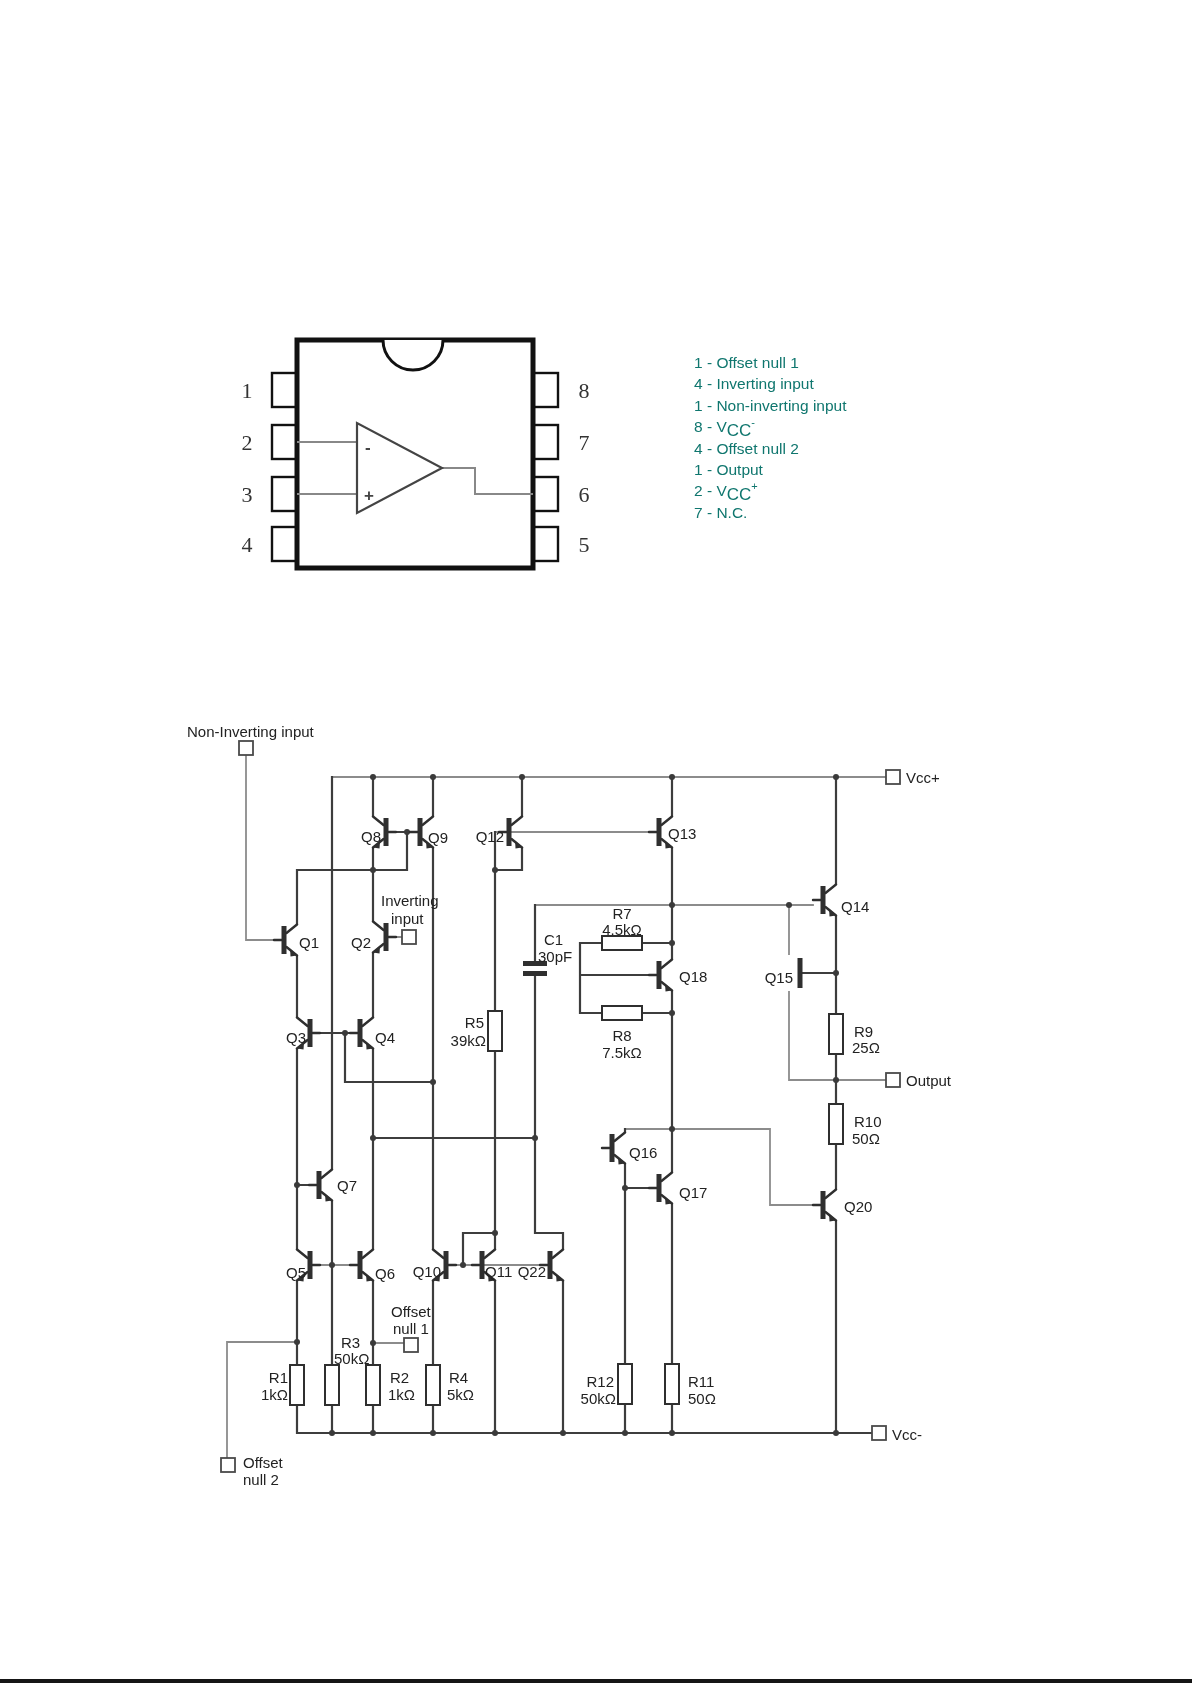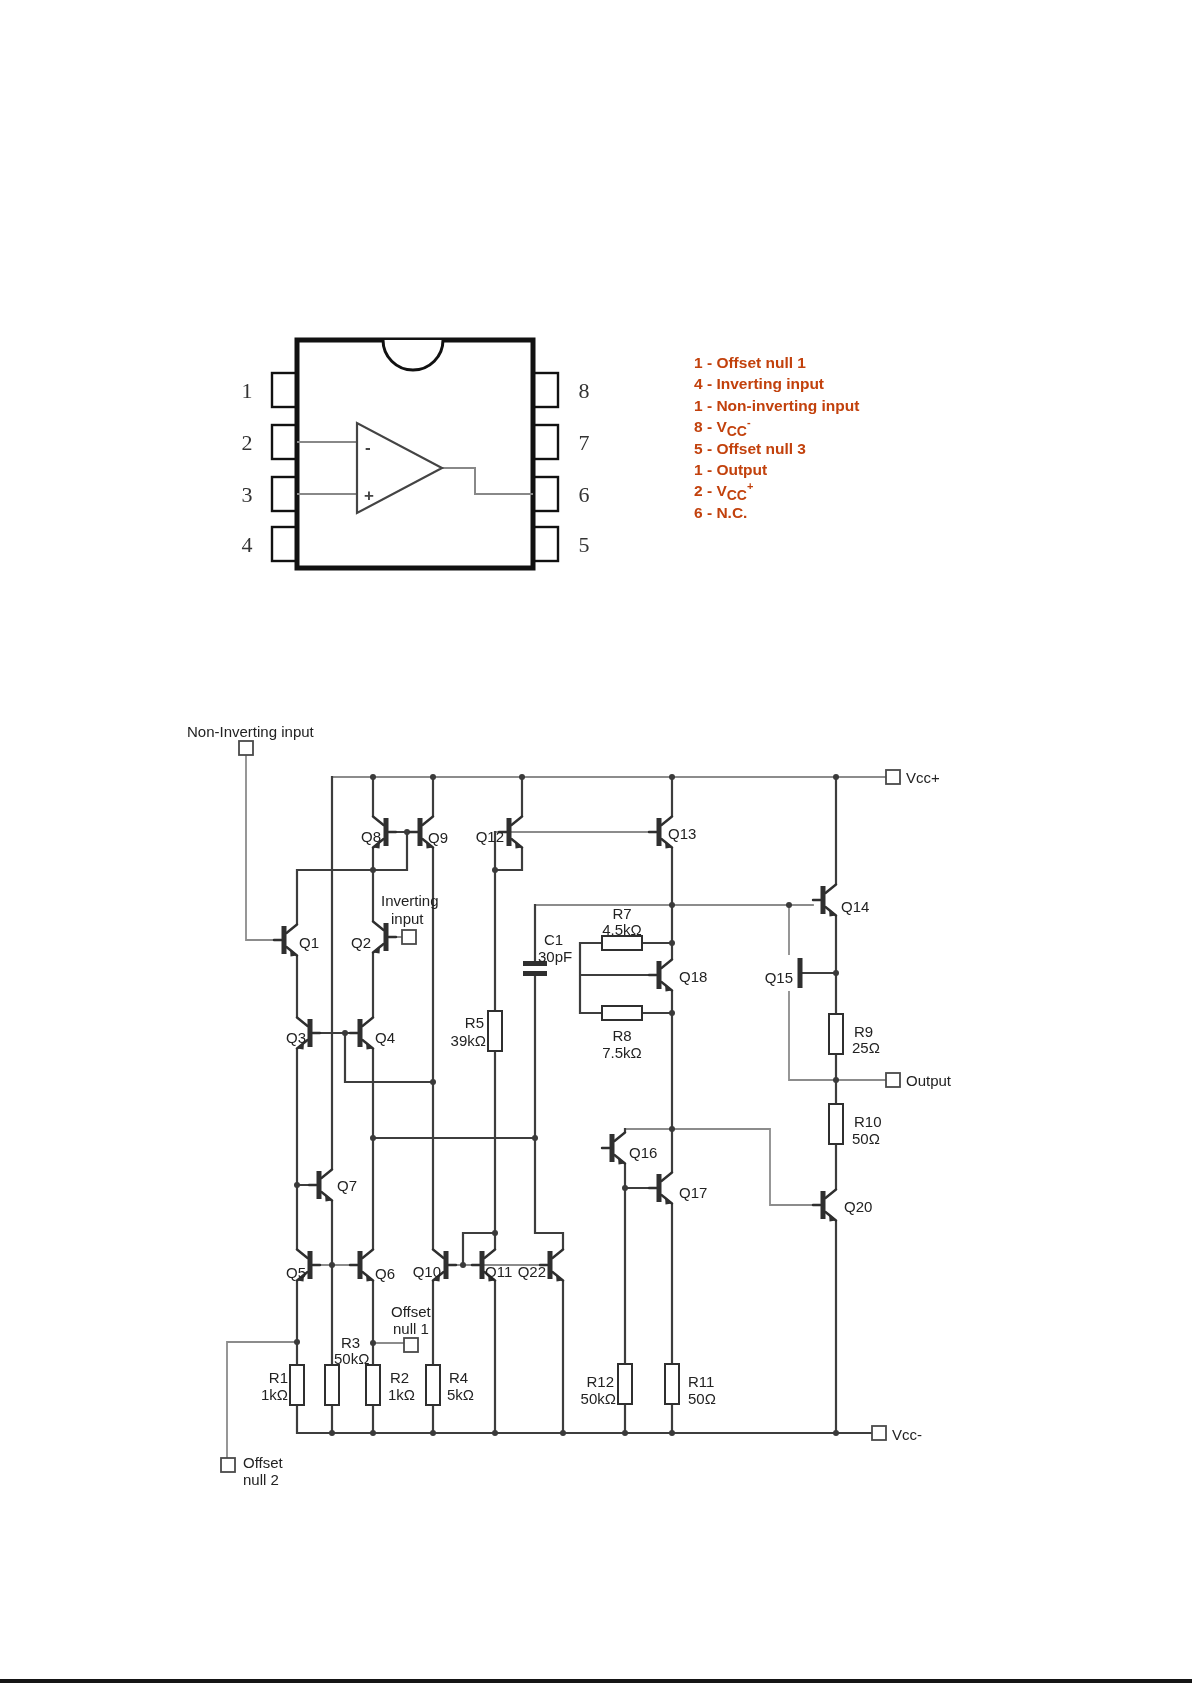--- a/index.html
+++ b/index.html
@@ -20,23 +20,23 @@
   .lble{text-anchor:end;}
   
   .pkg-body{fill:#ffffff;stroke:#111;stroke-width:5;}
   .pkg-pin{fill:#ffffff;stroke:#111;stroke-width:2.4;}
   .pkg-notch{fill:#ffffff;stroke:#111;stroke-width:3;}
   .pkg-num{font-family:"Liberation Serif",serif;font-size:22px;fill:#333;text-anchor:middle;}
   .tri{fill:none;stroke:#444;stroke-width:2.2;}
   .opsign{font-family:"Liberation Sans",sans-serif;font-size:17px;fill:#444;font-weight:bold;}
   .pkg-wire{stroke:#888;stroke-width:2;fill:none;}
   
-  .pinlist{position:absolute;left:694px;top:352px;font-size:15.5px;color:#c2410c;line-height:21.4px;white-space:nowrap;font-weight:bold;}
+  .pinlist{position:absolute;left:694px;top:352px;font-size:15.5px;color:#0f766e;line-height:21.4px;white-space:nowrap;}
   .pinlist div{height:21.4px;}
-  .pinlist sub{font-size:14px;line-height:0;}
+  .pinlist sub{font-size:17px;line-height:0;}
   .pinlist sup{font-size:11px;line-height:0;}
   .botrule{position:absolute;left:0;top:1679px;width:1192px;height:4px;background:#151515;}
 </style>
 </head>
 <body>
 
 <div class="stage">
 
 <svg width="1192" height="1685" viewBox="0 0 1192 1685">
   <defs>
@@ -273,21 +273,21 @@
     <text class="lbl" x="544" y="945">C1</text>
     <text class="lbl" x="538" y="962">30pF</text>
   </g>
 </svg>
 
 <div class="pinlist">
   <div><span>1 - Offset null 1</span></div>
   <div><span>4 - Inverting input</span></div>
   <div><span>1 - Non-inverting input</span></div>
   <div><span>8 - V</span><sub>CC</sub><sup>-</sup></div>
-  <div><span>5 - Offset null 3</span></div>
+  <div><span>4 - Offset null 2</span></div>
   <div><span>1 - Output</span></div>
   <div><span>2 - V</span><sub>CC</sub><sup>+</sup></div>
-  <div><span>6 - N.C.</span></div>
+  <div><span>7 - N.C.</span></div>
 </div>
 
 <div class="botrule"></div>
 
 </div>
 
 </body></html>

